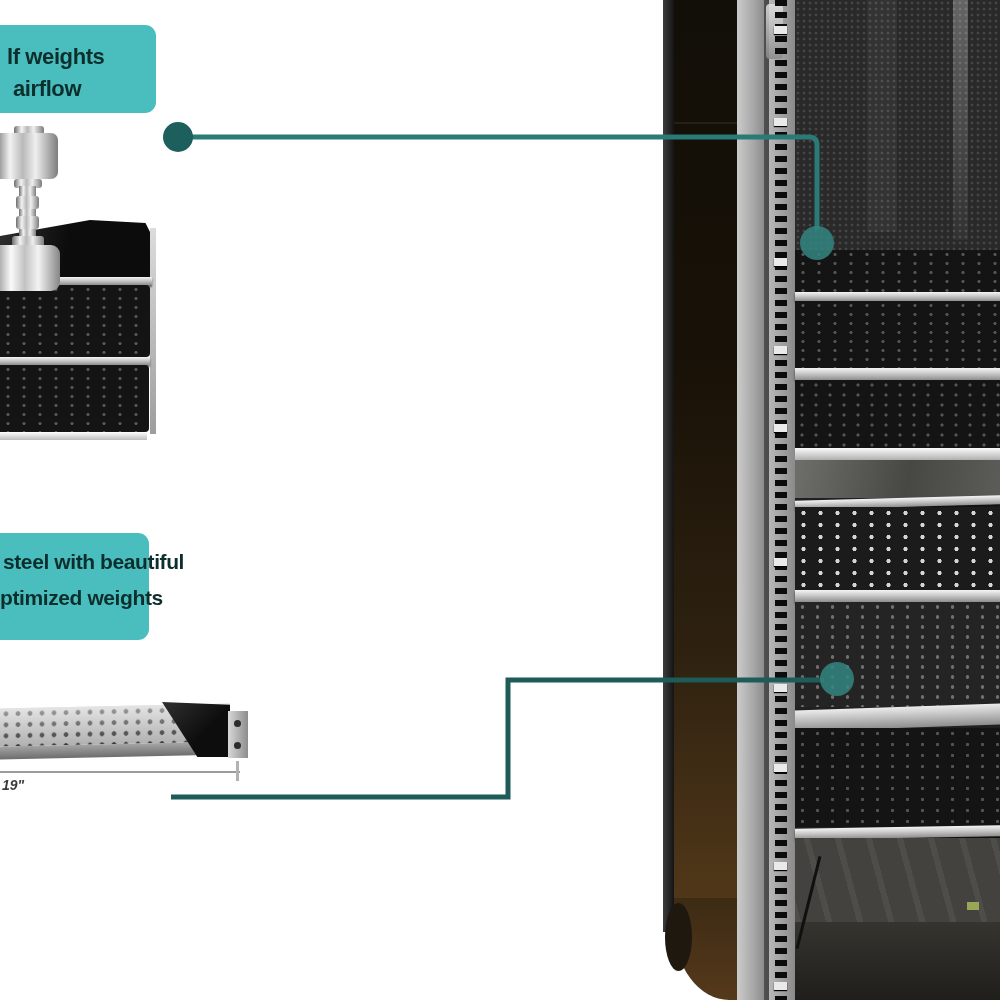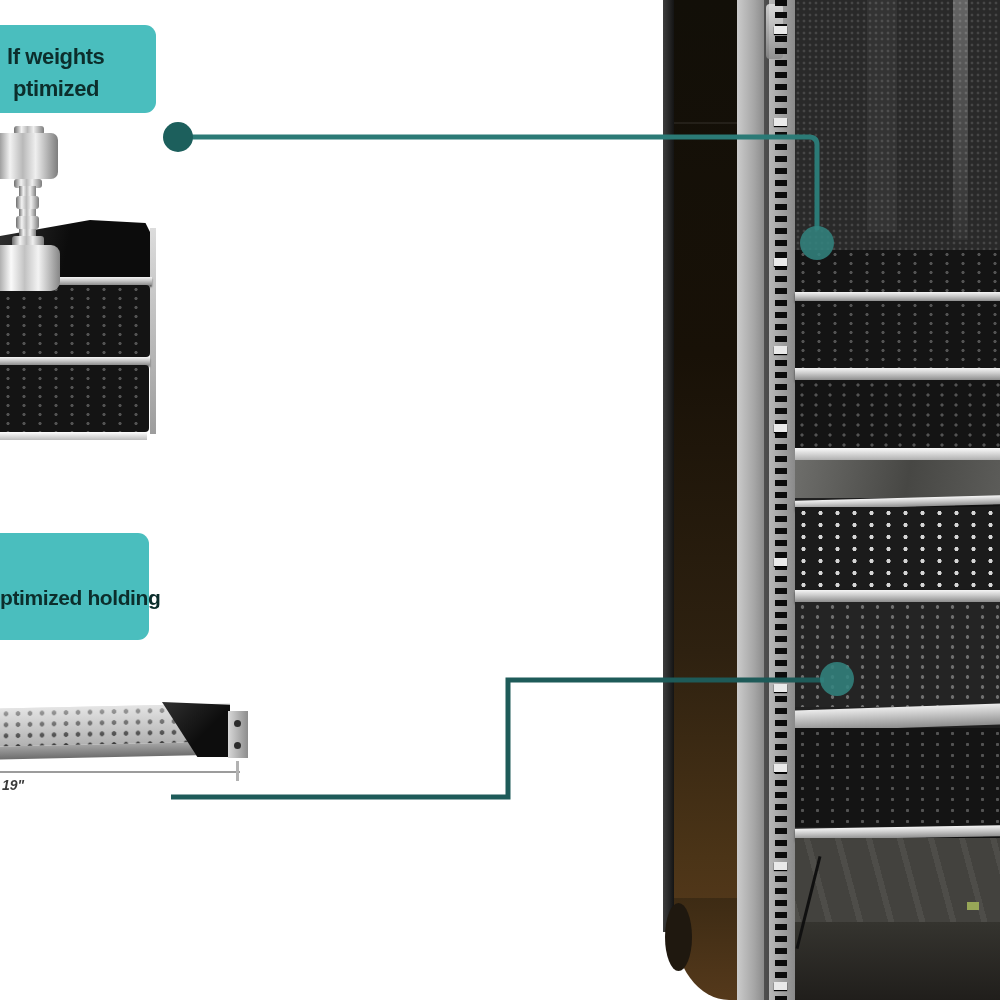--- a/index.html
+++ b/index.html
@@ -146,25 +146,26 @@
     <div class="db-collar-top chrome"></div>
     <div class="db-handle chrome"></div>
     <div class="db-band1 chrome"></div>
     <div class="db-band2 chrome"></div>
     <div class="db-collar-bot chrome"></div>
     <div class="db-plate-bot"></div>
   </div>
 
   <div class="callout-box box1">
     <span class="l1">lf weights</span>
-    <span class="l2">ptimized</span>
+    <span class="l2">airflow</span>
   </div>
 
   <div class="callout-box box2">
-    <span class="l2">ptimized holding</span>
+    <span class="l1">steel with beautiful</span>
+    <span class="l2">ptimized weights</span>
   </div>
 
   <div class="vshelf">
     <div class="vs-tray">
       <div class="vs-top"></div>
       <div class="vs-front"></div>
     </div>
     <div class="vs-bracket"></div>
     <div class="vs-ear">
       <div class="vs-hole h1"></div>

